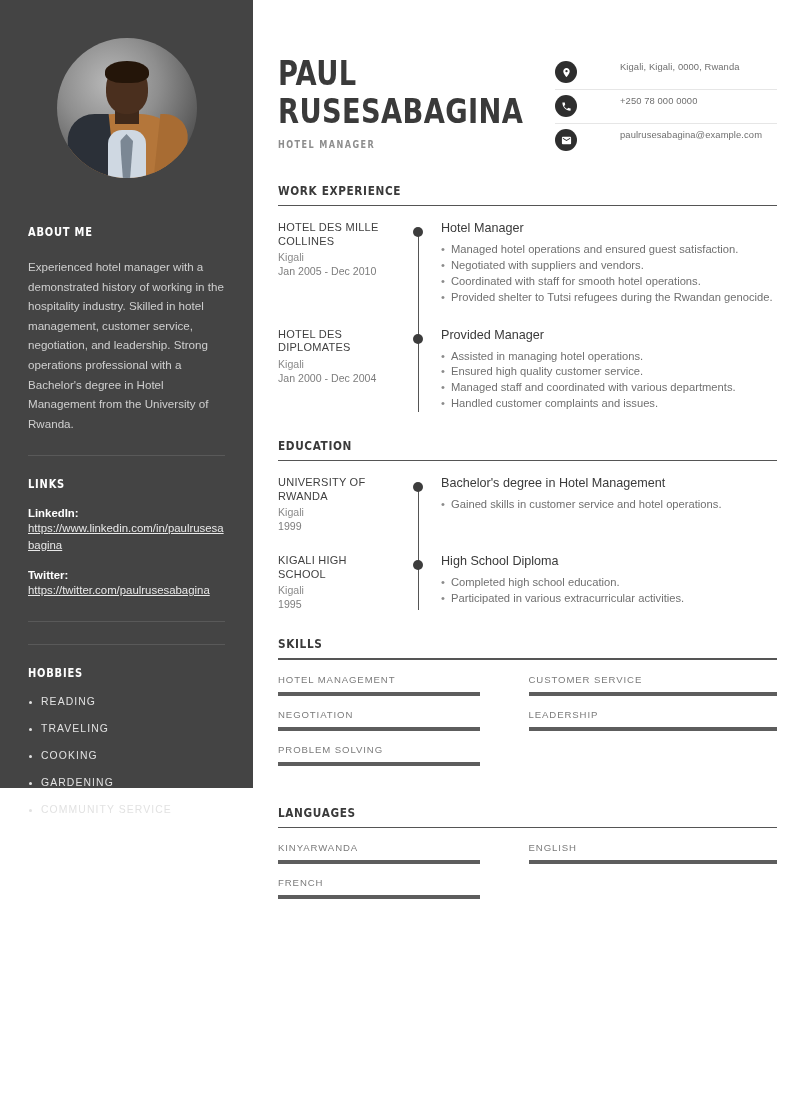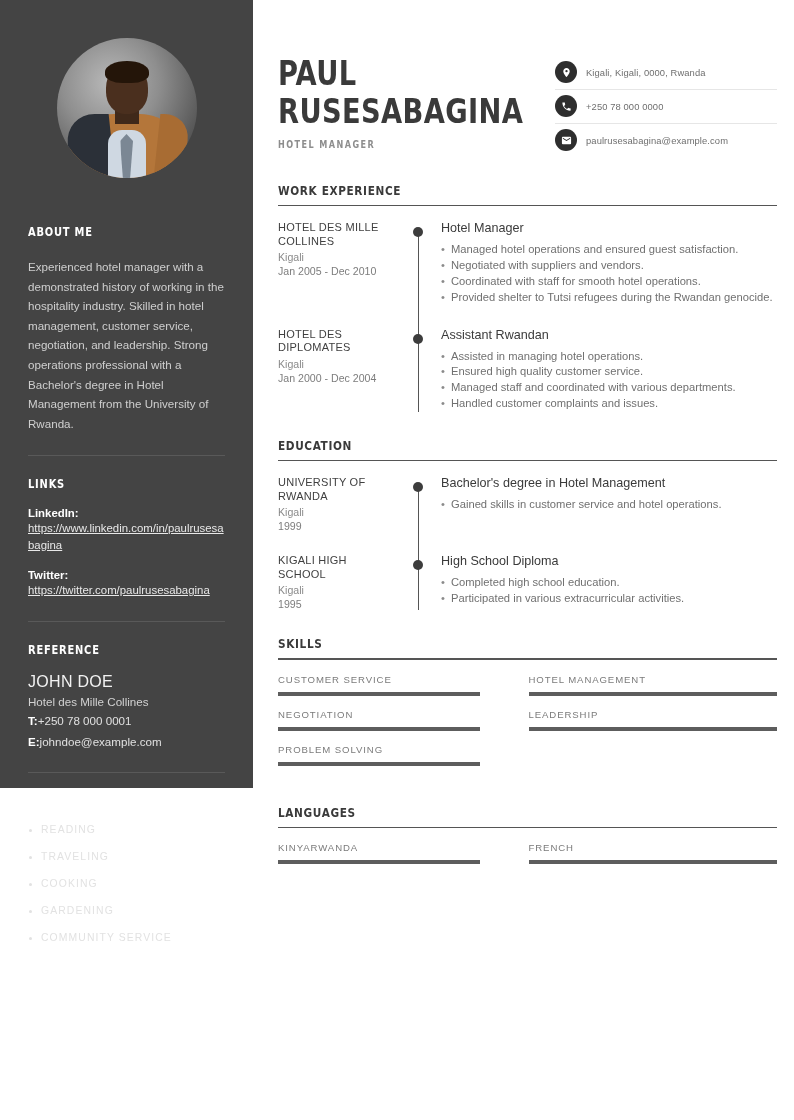--- a/index.html
+++ b/index.html
@@ -114,21 +114,21 @@
   }
   .name .ln { display:block; margin-top:5px; }
   .role {
     margin-top:11px;
     font-family:"DejaVu Sans Condensed","Liberation Sans Narrow","Liberation Sans",sans-serif;
     font-weight:bold; font-size:10px; letter-spacing:1.6px;
     color:#8d8d8d; text-transform:uppercase;
     transform:scaleX(.9); transform-origin:left center;
   }
   .contact { width:222px; padding-top:12px; }
-  .c-row { display:flex; align-items:center; padding:5px 0 6px 0; }
+  .c-row { display:flex; padding:5px 0 6px 0;gap:34px; }
   .c-row + .c-row { border-top:1px solid #e6e6e6; }
   .c-ico {
     width:22px; height:22px; min-width:22px; border-radius:50%;
     background:#2e2e2e; display:flex; align-items:center; justify-content:center;
     margin-right:9px;
   }
   .c-ico svg { display:block; }
   .c-txt { font-size:9.4px; color:#6f6f6f; letter-spacing:.1px; }
 
   .section { margin-top:26px; }
@@ -210,31 +210,20 @@
         <a class="link-url" href="#">https://www.linkedin.com/in/paulrusesabagina</a>
       </div>
       <div class="link-block">
         <div class="link-label">Twitter:</div>
         <a class="link-url" href="#">https://twitter.com/paulrusesabagina</a>
       </div>
     </section>
 
     <div class="side-rule"></div>
 
-    <section class="reference">
-      <div class="side-h">REFERENCE</div>
-      <div class="ref-name">JOHN DOE</div>
-      <div class="ref-org">Hotel des Mille Collines</div>
-      <div class="ref-line">
-        <b>T:</b><span>+250 78 000 0001</span>
-      </div>
-      <div class="ref-line">
-        <b>E:</b><span>johndoe@example.com</span>
-      </div>
-    </section>
 
     <div class="side-rule"></div>
 
     <section class="hobbies">
       <div class="side-h">HOBBIES</div>
       <ul class="hob-list">
         <li class="hob-item">READING</li>
         <li class="hob-item">TRAVELING</li>
         <li class="hob-item">COOKING</li>
         <li class="hob-item">GARDENING</li>
@@ -307,21 +296,21 @@
         </div>
 
         <div class="entry">
           <div class="meta">
             <div class="org">HOTEL DES DIPLOMATES</div>
             <div class="loc">Kigali</div>
             <div class="date">Jan 2000 - Dec 2004</div>
           </div>
           <span class="dot"></span>
           <div class="detail">
-            <div class="title">Assistant Rwandan</div>
+            <div class="title">Provided Manager</div>
             <ul class="bullets">
               <li>Assisted in managing hotel operations.</li>
               <li>Ensured high quality customer service.</li>
               <li>Managed staff and coordinated with various departments.</li>
               <li>Handled customer complaints and issues.</li>
             </ul>
           </div>
         </div>
       </div>
     </section>
@@ -363,27 +352,27 @@
           </div>
         </div>
       </div>
     </section>
 
     <section class="section">
       <div class="sec-h">SKILLS</div>
       <div class="sec-rule"></div>
       <div class="grid2">
         <div class="cell">
+          <div class="bar-label">HOTEL MANAGEMENT</div>
+          <div class="bar-track">
+              <div class="bar-fill" style="width: 100%;"></div>
+            </div>
+        </div>
+        <div class="cell">
           <div class="bar-label">CUSTOMER SERVICE</div>
-          <div class="bar-track">
-              <div class="bar-fill" style="width: 100%;"></div>
-            </div>
-        </div>
-        <div class="cell">
-          <div class="bar-label">HOTEL MANAGEMENT</div>
           <div class="bar-track">
               <div class="bar-fill" style="width: 100%;"></div>
             </div>
         </div>
         <div class="cell">
           <div class="bar-label">NEGOTIATION</div>
           <div class="bar-track">
               <div class="bar-fill" style="width: 100%;"></div>
             </div>
         </div>
@@ -406,20 +395,26 @@
       <div class="sec-h">LANGUAGES</div>
       <div class="sec-rule"></div>
       <div class="grid2">
         <div class="cell">
           <div class="bar-label">KINYARWANDA</div>
           <div class="bar-track">
               <div class="bar-fill" style="width: 100%;"></div>
             </div>
         </div>
         <div class="cell">
+          <div class="bar-label">ENGLISH</div>
+          <div class="bar-track">
+              <div class="bar-fill" style="width: 100%;"></div>
+            </div>
+        </div>
+        <div class="cell">
           <div class="bar-label">FRENCH</div>
           <div class="bar-track">
               <div class="bar-fill" style="width: 100%;"></div>
             </div>
         </div>
       </div>
     </section>
 
   </main>
 </div>

